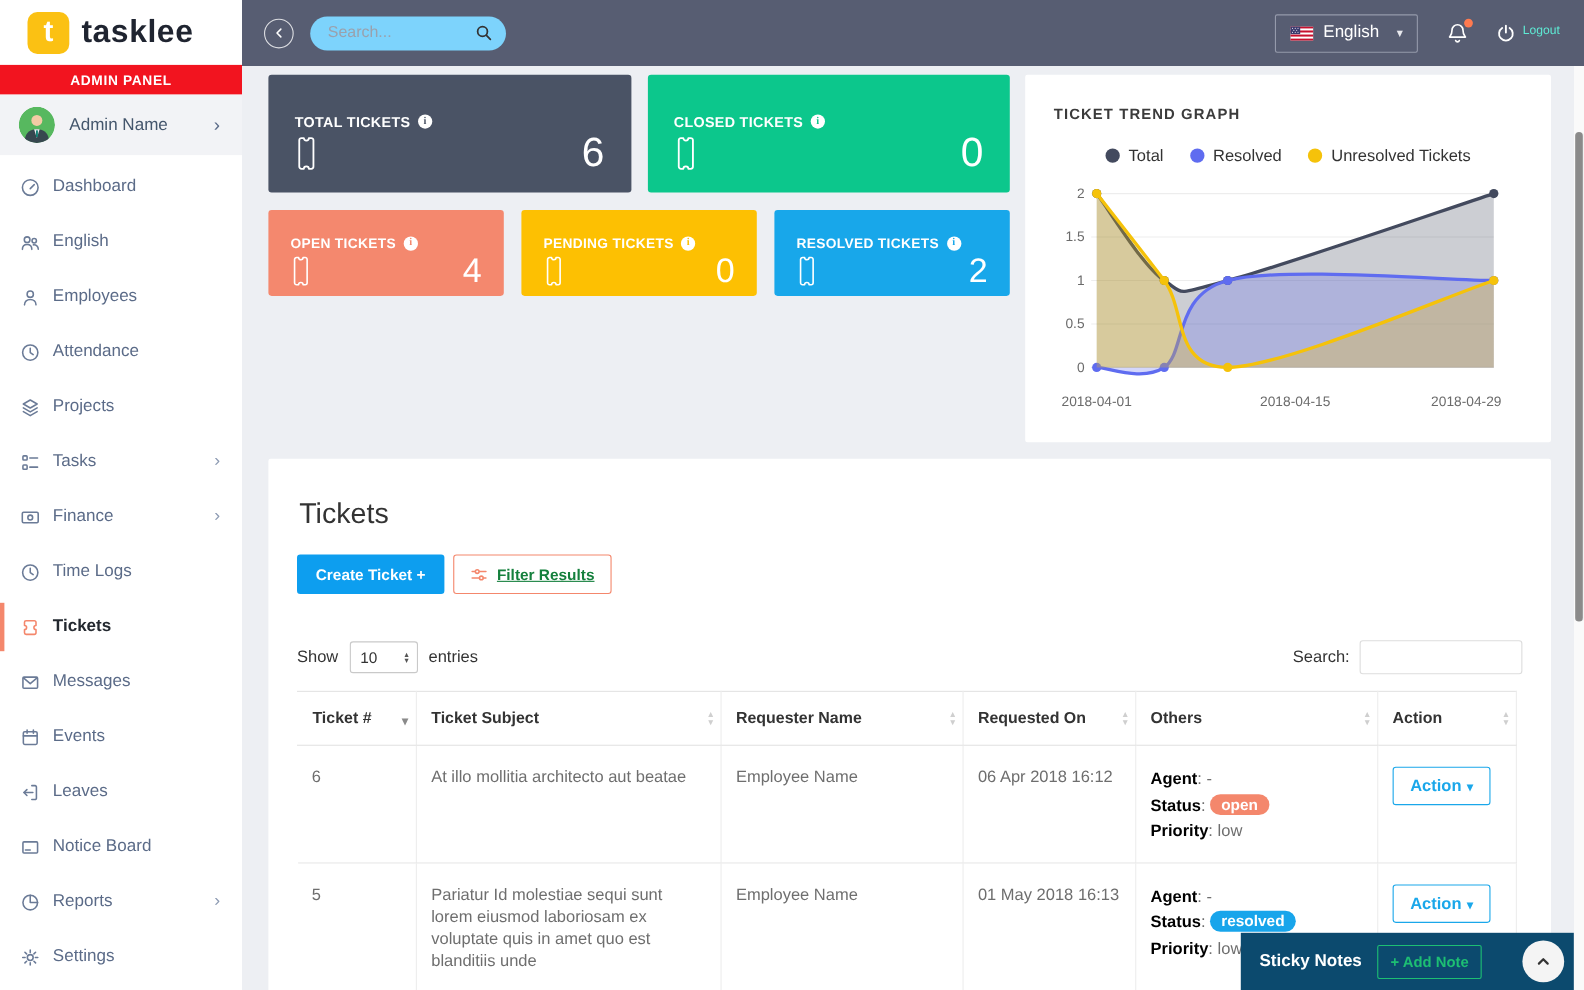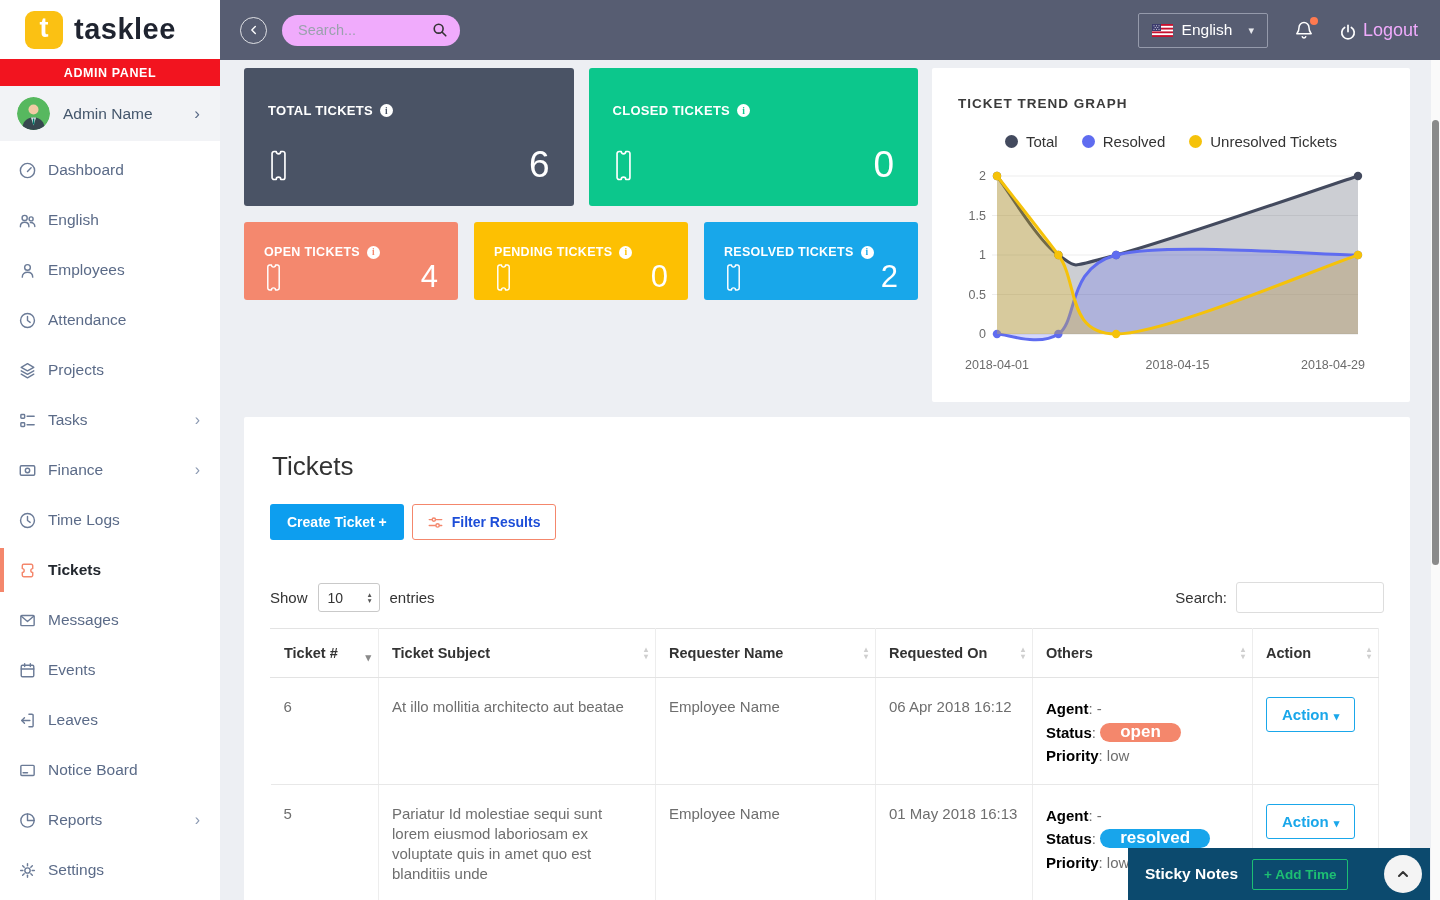--- a/index.html
+++ b/index.html
@@ -22,38 +22,38 @@
   .menu-item .mi-icon { width:19px; height:19px; display:flex; align-items:center; justify-content:center; color:#6b7b97; flex:none; }
   .menu-item .mi-icon svg { width:19px; height:19px; }
   .menu-item .mi-arrow { margin-left:auto; color:#8d9bb3; font-size:16px; }
   .menu-item.active { color:#23282f; font-weight:700; }
   .menu-item.active .mi-icon { color:#f4876c; }
   .menu-item.active::before { content:""; position:absolute; left:0; top:3px; bottom:3px; width:4px; background:#f4876c; }
 
   
   .topbar { position:fixed; left:220px; right:0; top:0; height:60px; background:#575d72; display:flex; align-items:center; padding:0 22px 0 20px; gap:15px; z-index:30; }
   .back-circle { width:27px; height:27px; border-radius:50%; border:1.5px solid rgba(255,255,255,.8); display:flex; align-items:center; justify-content:center; color:#fff; flex:none; cursor:pointer; }
-  .search-pill { width:178px; height:31px; background:#f0abfc; border-radius:16px; display:flex; align-items:center; padding:0 12px 0 16px; gap:8px; }
+  .search-pill { width:178px; height:31px; background:#7dd3fc; border-radius:16px; display:flex; align-items:center; padding:0 12px 0 16px; gap:8px; }
   .search-pill input { border:none; outline:none; flex:1; min-width:0; font-size:14.5px; color:#555; background:transparent; }
   .search-pill input::placeholder { color:#9aa1ad; }
   .topbar-right { margin-left:auto; display:flex; align-items:center; gap:26px; }
   .lang-btn { border:1px solid #959aab; border-radius:2px; height:35px; padding:0 13px; display:flex; align-items:center; gap:9px; color:#fff; font-size:15.5px; background:transparent; }
   .lang-caret { font-size:11px; margin-left:7px; color:#e8e9ee; }
   .bell-wrap { position:relative; cursor:pointer; display:flex; }
   .bell-dot { position:absolute; top:-3px; right:-4px; width:8px; height:8px; border-radius:50%; background:#ff7a50; }
-  .logout-btn { display:flex; align-items:flex-end; gap:7px; color:#f0abfc; font-size:18px; background:none; border:none; }
+  .logout-btn { display:flex; align-items:flex-start; gap:7px; color:#5eead4; font-size:11px; background:none; border:none; }
 
   
   .content { position:absolute; left:220px; top:60px; right:0; bottom:0; background:#edeff3; overflow:hidden; }
   .dash-grid { display:flex; padding:8px 30px 0 24px; gap:14px; }
   .cards-col { width:674px; flex:none; }
   .cards-row1 { display:flex; gap:15px; margin-bottom:16px; }
   .cards-row2 { display:flex; gap:16px; }
   .stat-card { border-radius:3px; color:#fff; padding:0 24px; display:flex; flex-direction:column; flex:1; }
-  .stat-card.lg { height:138px; }
+  .stat-card.lg { height:107px; }
   .stat-card.sm { height:78px; padding:0 20px; }
   .stat-title { font-size:13px; font-weight:700; letter-spacing:.3px; display:flex; align-items:center; gap:7px; }
   .stat-card.lg .stat-title { margin-top:35px; }
   .stat-card.sm .stat-title { margin-top:23px; font-size:12.5px; }
   .stat-bottom { display:flex; justify-content:space-between; align-items:center; margin-top:auto; }
   .stat-card.lg .stat-bottom { margin-bottom:20px; }
   .stat-card.sm .stat-bottom { margin-bottom:16px; }
   .stat-value { font-size:37px; font-weight:400; }
   .stat-card.sm .stat-value { font-size:31px; }
   .info-badge { width:13px; height:13px; border-radius:50%; background:#fff; display:inline-flex; align-items:center; justify-content:center; font-size:9.5px; font-weight:700; font-family:"Liberation Serif", serif; }
@@ -62,36 +62,36 @@
   .chart-title { font-size:13.5px; font-weight:700; color:#3b3b3b; letter-spacing:1px; margin:8px 0 22px 2px; }
   .legend { display:flex; justify-content:center; gap:24px; font-size:15px; color:#333; margin-bottom:16px; }
   .legend-item { display:flex; align-items:center; gap:8px; }
   .legend-dot { width:13px; height:13px; border-radius:50%; flex:none; }
 
   
   .tickets-panel { margin:15px 30px 0 24px; background:#fff; border-radius:2px; padding:30px 26px 40px; }
   .tickets-heading { font-size:26px; font-weight:500; color:#333; margin:4px 0 22px 2px; }
   .btn-row { display:flex; gap:5px; margin-bottom:42px; }
   .btn-create { background:#0d9eef; color:#fff; border:none; font-size:14px; font-weight:700; padding:10px 17px; border-radius:3px; }
-  .btn-filter { background:#fff; color:#1d4ed8; border:1px solid #f4876c; font-size:14px; font-weight:700; padding:3px 15px; border-radius:3px; display:flex; align-items:center; gap:9px; margin-left:3px; }
+  .btn-filter { background:#fff; color:#15803d; border:1px solid #f4876c; font-size:14px; font-weight:700; padding:3px 15px; border-radius:3px; display:flex; align-items:center; gap:9px; margin-left:3px;text-decoration:underline; }
   .table-controls { display:flex; align-items:center; font-size:15px; color:#333; margin-bottom:15px; }
   .show-select { margin:0 10px; border:1px solid #c9c9c9; border-radius:3px; width:62px; height:29px; display:flex; align-items:center; justify-content:space-between; padding:0 7px 0 9px; font-size:14px; color:#333; cursor:pointer; background:#fff; }
   .spin-arrows { display:flex; flex-direction:column; line-height:6px; font-size:7.5px; color:#555; }
   .search-ctl { margin-left:auto; display:flex; align-items:center; gap:9px; }
   .search-ctl input { width:148px; height:31px; border:1px solid #ddd; border-radius:3px; outline:none; padding:0 8px; font-size:14px; color:#555; }
 
   table.tickets { width:1108px; border-collapse:collapse; table-layout:fixed; }
   table.tickets th { text-align:left; font-size:14.5px; color:#333; font-weight:700; padding:16px 24px 16px 13px; border-top:1px solid #e3e3e3; border-bottom:1px solid #e3e3e3; border-right:1px solid #ededed; position:relative; }
   table.tickets th:first-child { border-left:1px solid #fff; }
   .sort { position:absolute; right:7px; top:50%; transform:translateY(-50%); display:flex; flex-direction:column; line-height:7px; font-size:8px; color:#cfcfcf; font-style:normal; }
   .sort.one { font-size:11px; color:#8a8a8a; line-height:11px; top:58%; }
   table.tickets td { font-size:15px; color:#6e6e6e; padding:19px 14px 16px 13px; vertical-align:top; border-bottom:1px solid #e8e8e8; border-right:1px solid #ededed; line-height:20px; }
   .others-line { line-height:23.5px; white-space:nowrap; }
   .others-line b { color:#000000; font-weight:700; }
-  .pill { display:inline-block; padding:3px 20px 4px; border-radius:11px; color:#fff; font-size:17px; font-weight:700; line-height:12px; position:relative; top:-1px; }
+  .pill { display:inline-block; padding:3px 10px 4px; border-radius:11px; color:#fff; font-size:14px; font-weight:700; line-height:12px; position:relative; top:-1px; }
   .action-btn { background:#fff; border:1px solid #1aa7ea; color:#1aa7ea; font-weight:700; font-size:15px; padding:8px 15px; border-radius:3px; }
   .action-btn .caret { font-size:11px; margin-left:5px; }
 
   
   .sticky-bar { position:fixed; right:10px; bottom:0; width:302px; height:52px; background:#0c4a6e; display:flex; align-items:center; padding:0 8px 0 17px; z-index:50; }
   .sticky-label { color:#fff; font-size:15.5px; font-weight:600; }
   .add-note-btn { margin-left:14px; background:transparent; border:1px solid #1dbf73; color:#1dbf73; font-size:13.5px; font-weight:700; padding:7px 11px; border-radius:2px; }
   .scroll-top { margin-left:auto; width:38px; height:38px; border-radius:50%; background:#f4f4f4; border:none; display:flex; align-items:center; justify-content:center; }
 
   
@@ -592,21 +592,21 @@
       <button class="action-btn"><span class="action-label">Action</span><span class="caret">▾</span></button>
     </td>
   </tr>
 </tbody>
     </table>
   </section>
 </main>
 
 <div class="sticky-bar">
   <span class="sticky-label">Sticky Notes</span>
-  <button class="add-note-btn">+ Add Time</button>
+  <button class="add-note-btn">+ Add Note</button>
   <button class="scroll-top">
     <svg width="16" height="16" viewBox="0 0 16 16" fill="none" stroke="#333" stroke-width="2" stroke-linecap="round" stroke-linejoin="round">
         <path d="M4 10l4-4 4 4"></path>
       </svg>
   </button>
 </div>
 
 <div class="scroll-track">
   <div class="scroll-thumb"></div>
 </div>

